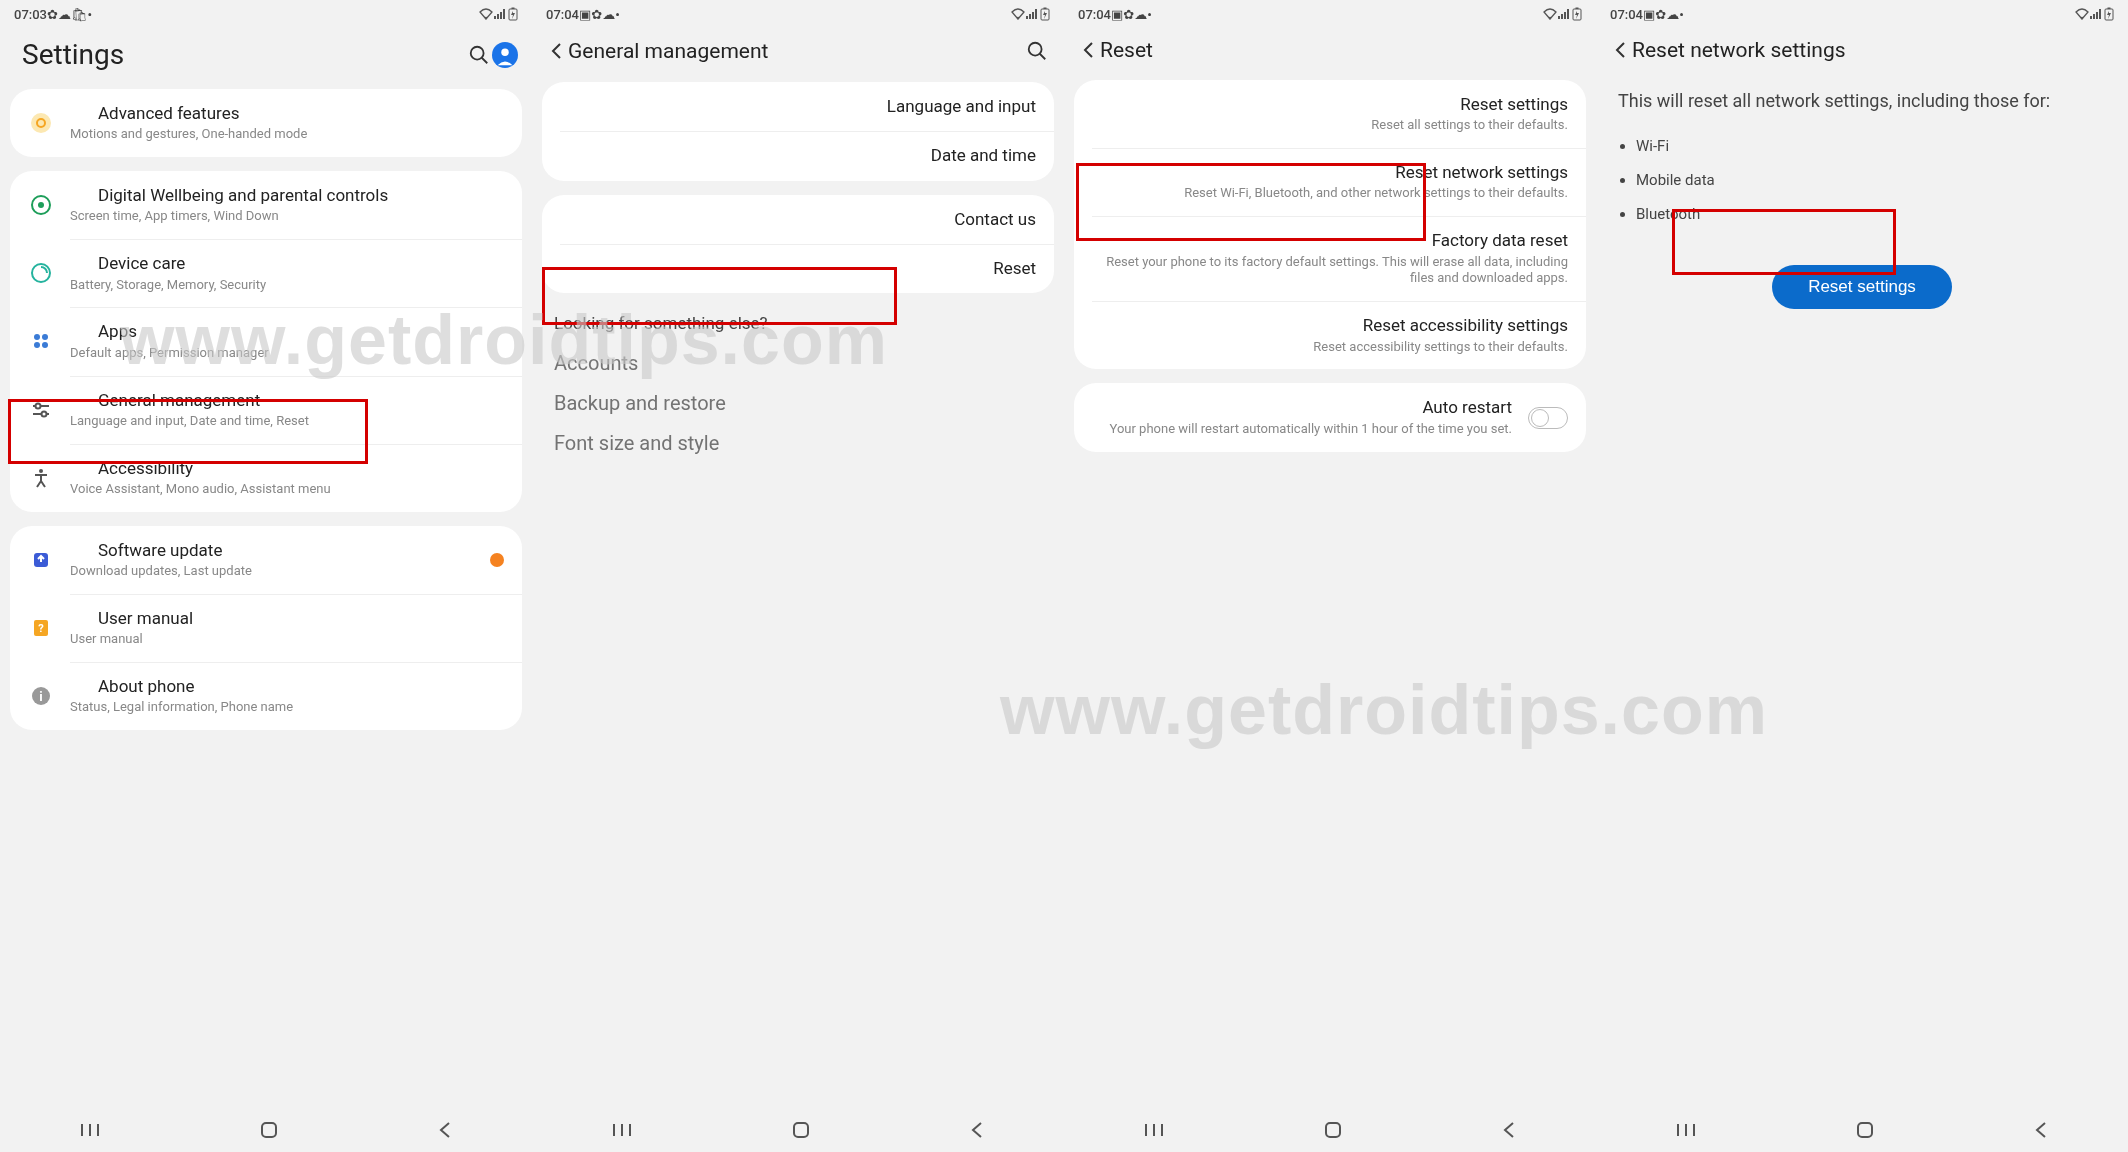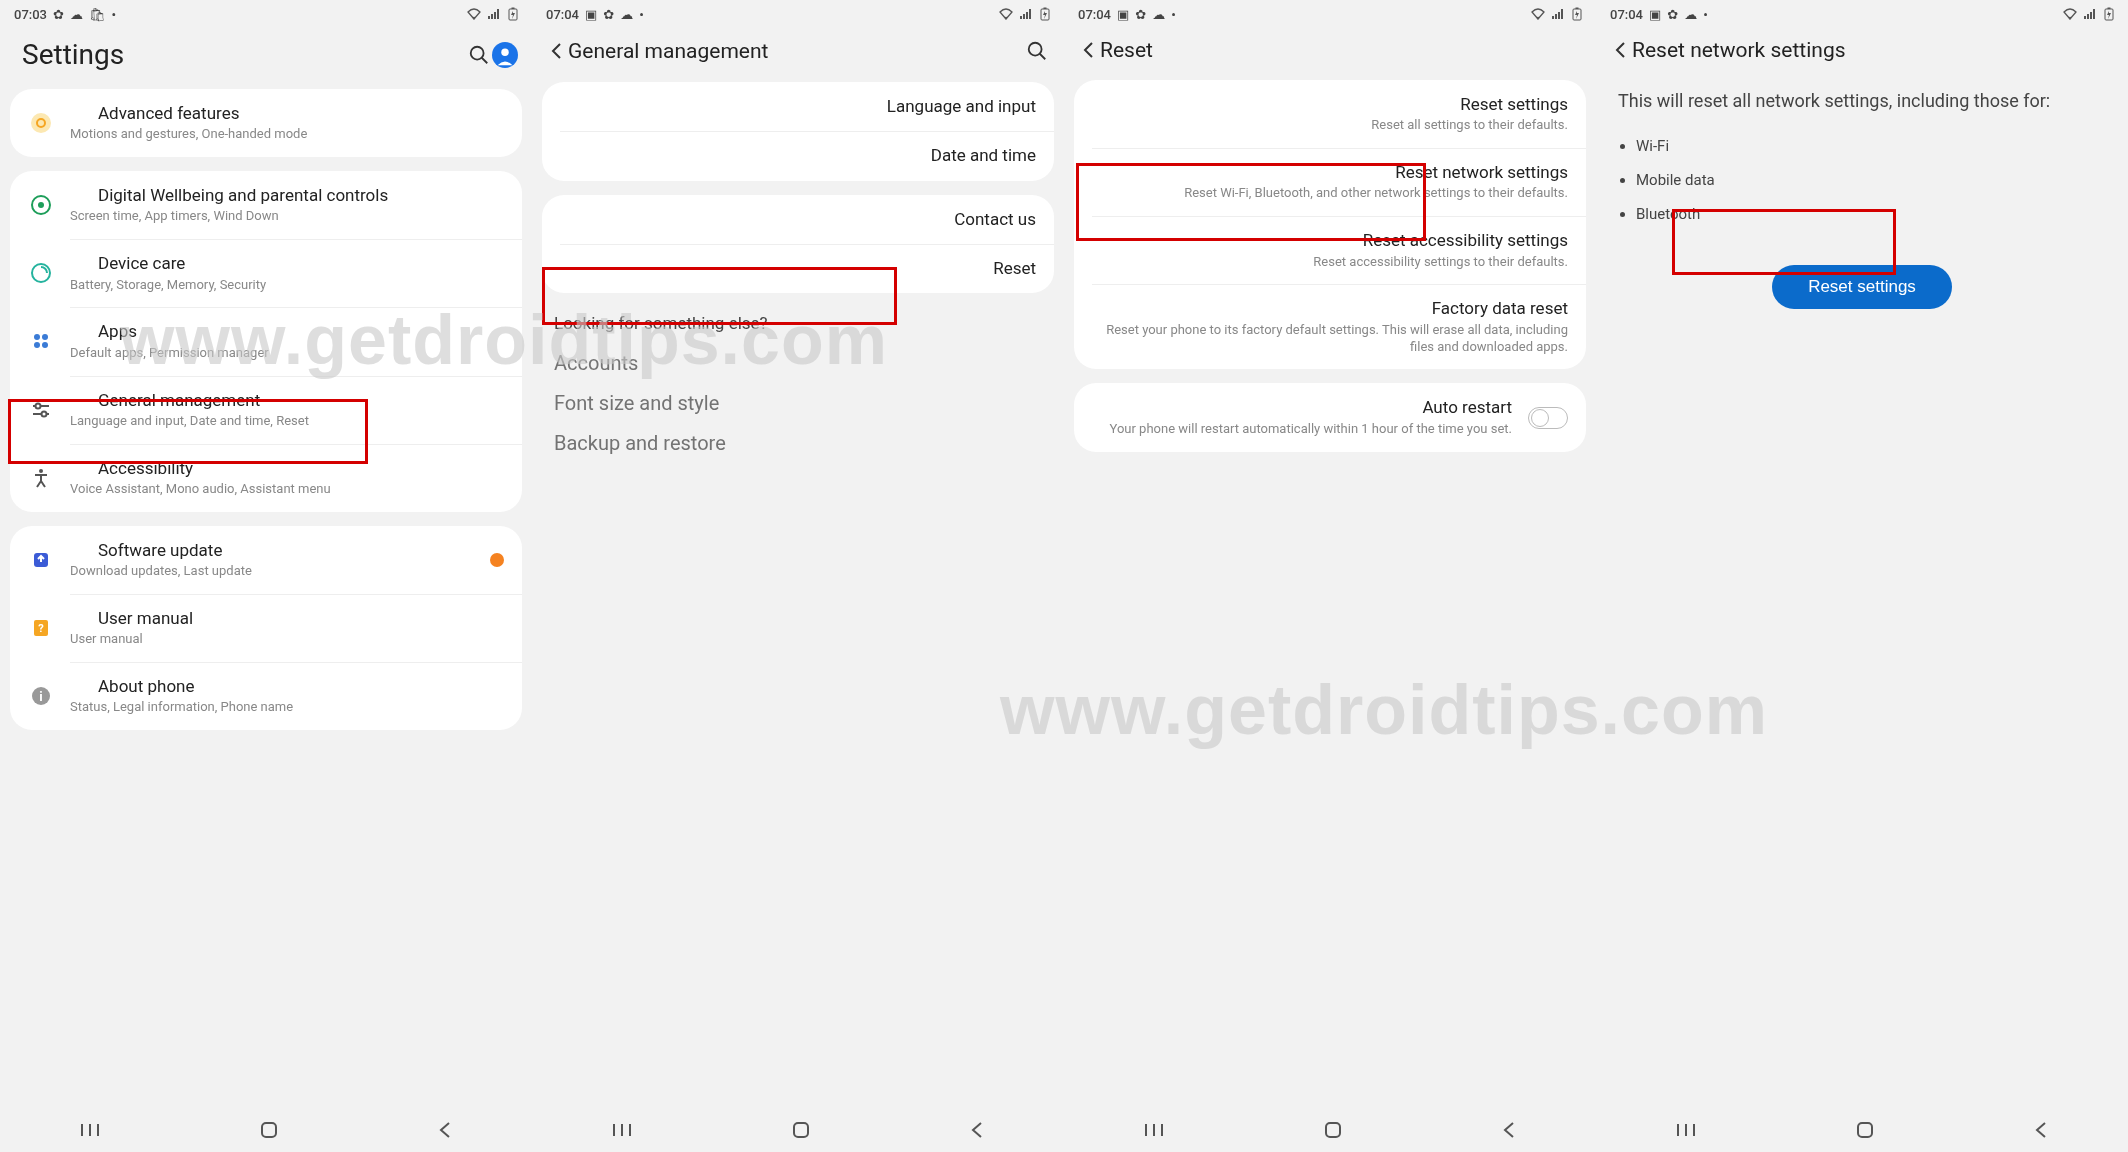--- a/index.html
+++ b/index.html
@@ -26,21 +26,21 @@
   .status-bar {
     height: 28px;
     display: flex;
     align-items: center;
     justify-content: space-between;
     padding: 0 14px;
     font-size: 13px;
     color: #444;
     font-weight: 500;
   }
-  .status-left, .status-right { display: flex; align-items: center; gap: 6px; }
+  .status-left, .status-right { display: flex; align-items: center; }
   .status-right svg { display: block; }
   .header {
     display: flex;
     align-items: center;
     padding: 10px 14px 18px 14px;
     gap: 0;
     justify-content: flex-end;
   }
   .header.settings-header { padding: 10px 14px 18px 22px; }
   .back-arrow { width: 22px; height: 22px; display:flex; align-items:center; justify-content:center; }
@@ -425,22 +425,22 @@
     <div class="list-item no-icon">
       <div class="texts">
           <div class="title">Reset</div>
         </div>
     </div>
   </div>
 
   <div class="hint">Looking for something else?</div>
   <div class="link-list">
     <div class="link">Accounts</div>
+    <div class="link">Backup and restore</div>
     <div class="link">Font size and style</div>
-    <div class="link">Backup and restore</div>
   </div>
 
   <div class="nav-bar">
     <span>
         <svg width="20" height="16">
           <line x1="2" y1="2" x2="2" y2="14" stroke="#555" stroke-width="2"></line>
           <line x1="10" y1="2" x2="10" y2="14" stroke="#555" stroke-width="2"></line>
           <line x1="18" y1="2" x2="18" y2="14" stroke="#555" stroke-width="2"></line>
         </svg>
       </span>
@@ -509,28 +509,28 @@
       </div>
     </div>
     <div class="list-item no-icon">
       <div class="texts">
         <div class="title">Reset network settings</div>
         <div class="sub">Reset Wi-Fi, Bluetooth, and other network settings to their defaults.</div>
       </div>
     </div>
     <div class="list-item no-icon">
       <div class="texts">
+        <div class="title">Factory data reset</div>
+        <div class="sub">Reset your phone to its factory default settings. This will erase all data, including files and downloaded apps.</div>
+      </div>
+    </div>
+    <div class="list-item no-icon">
+      <div class="texts">
         <div class="title">Reset accessibility settings</div>
         <div class="sub">Reset accessibility settings to their defaults.</div>
-      </div>
-    </div>
-    <div class="list-item no-icon">
-      <div class="texts">
-        <div class="title">Factory data reset</div>
-        <div class="sub">Reset your phone to its factory default settings. This will erase all data, including files and downloaded apps.</div>
       </div>
     </div>
   </div>
 
   <div class="card">
     <div class="list-item no-icon">
       <div class="texts">
         <div class="title">Auto restart</div>
         <div class="sub">Your phone will restart automatically within 1 hour of the time you set.</div>
       </div>

